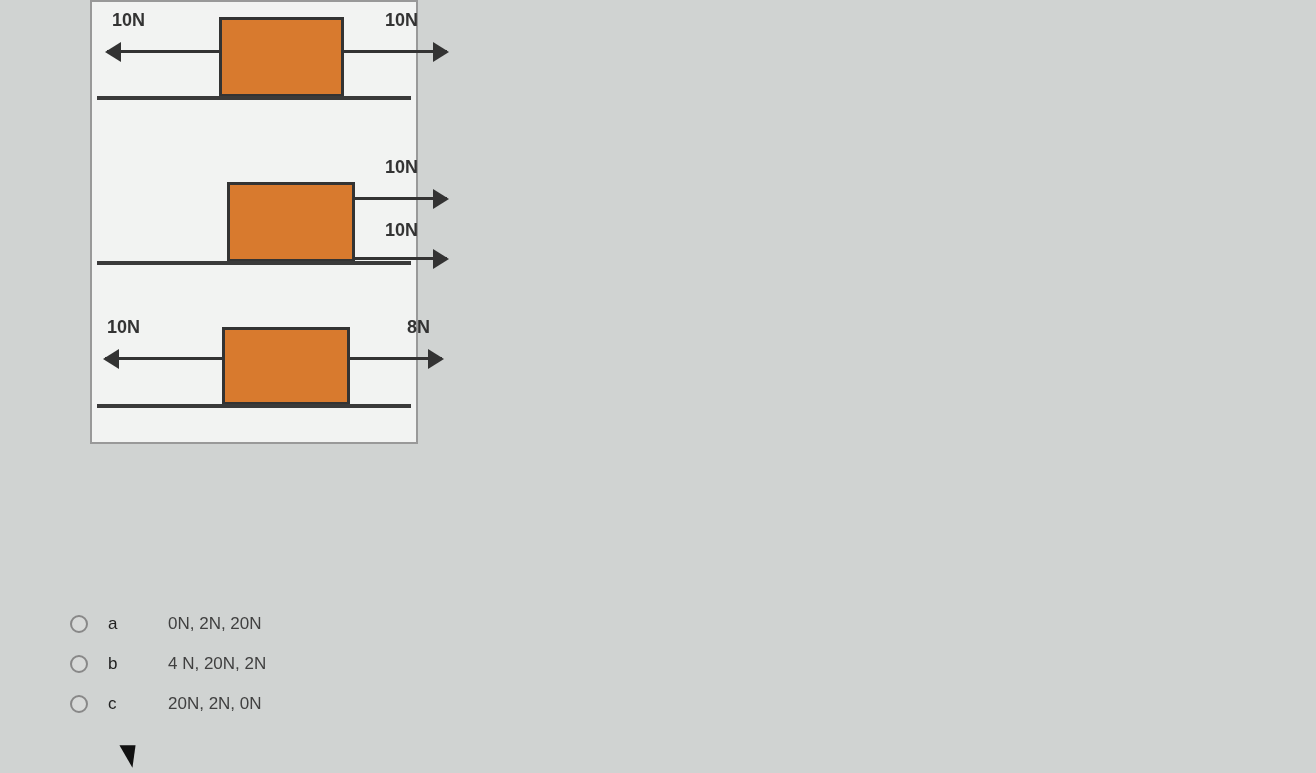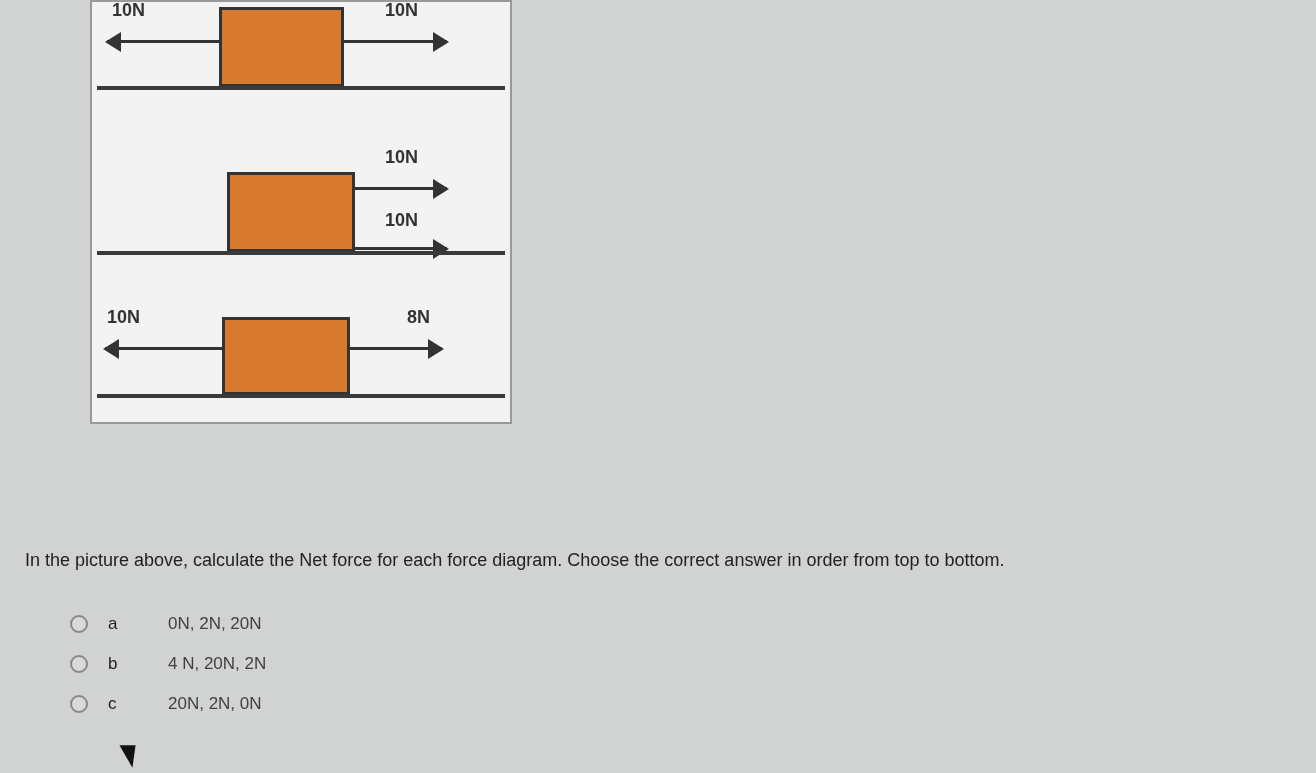--- a/index.html
+++ b/index.html
@@ -18,24 +18,24 @@
     .content-area {
       background: #d0d3d2;
       width: 100%;
       height: 100%;
       position: relative;
     }
     .diagram-container {
       position: absolute;
       left: 90px;
       top: 0;
-      width: 422px;
+      width: 328px;
       background: #f2f3f2;
       border: 2px solid #999;
-      padding: 0 5px;
+      padding: 10px 5px;
     }
     .diagram-row {
       position: relative;
       height: 120px;
       margin-bottom: 20px;
     }
     .diagram-row:last-child {
       margin-bottom: 0;
     }
     .ground-line {
@@ -178,21 +178,20 @@
       <div class="box" style="left:125px; top:15px; width:128px; height:78px;"></div>
       <div class="arrow" style="left:250px; top:45px; width:95px;">
         <div class="arrow-head-right"></div>
       </div>
       <div class="force-label" style="left:310px; top:5px;">8N</div>
       <div class="ground-line" style="bottom:24px;"></div>
     </div>
 
   </div>
 
-  <div class="question-text">In the picture above, calculate the Net force for each force diagram. Choose the correct answer in order from top to bottom.</div>
 
   <div class="options">
     <div class="option-row">
       <div class="radio"></div>
       <div class="option-letter">a</div>
       <div class="option-text">0N, 2N, 20N</div>
     </div>
     <div class="option-row">
       <div class="radio"></div>
       <div class="option-letter">b</div>

